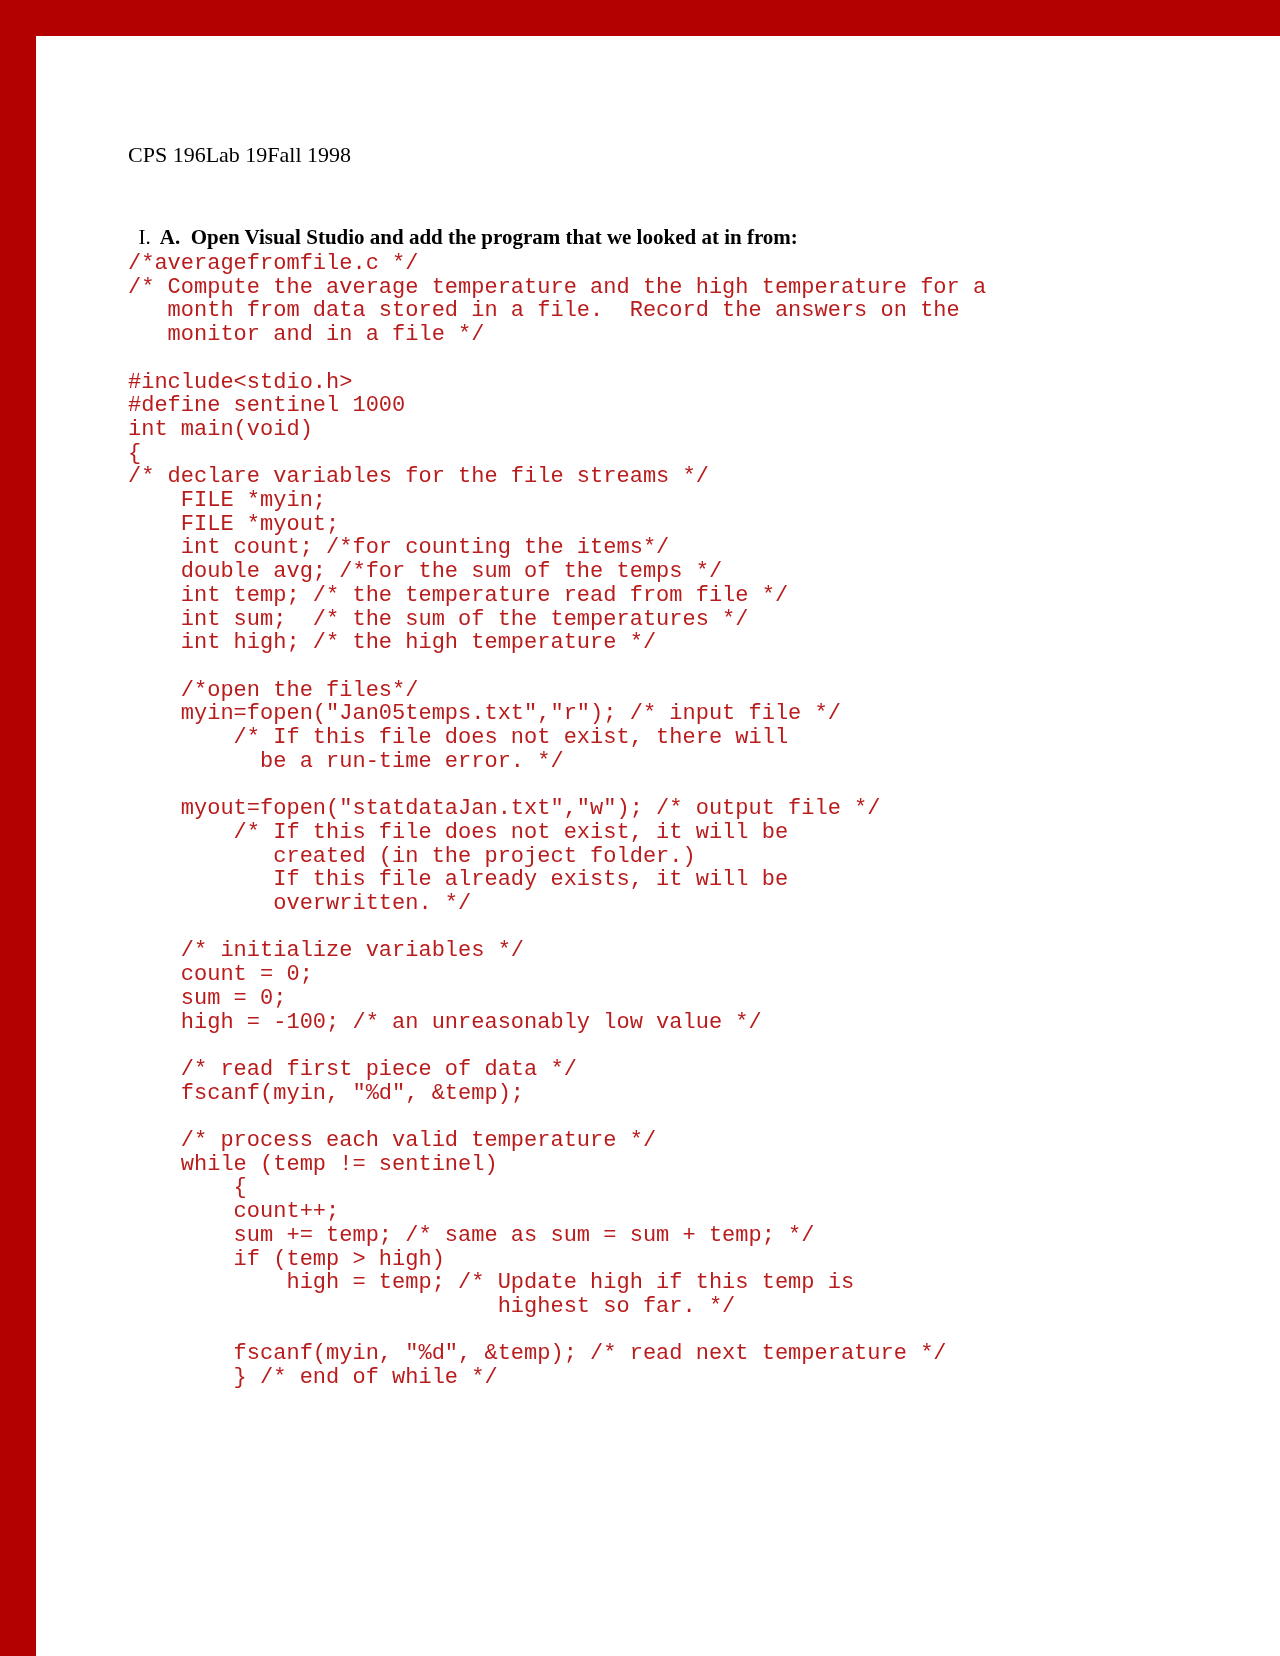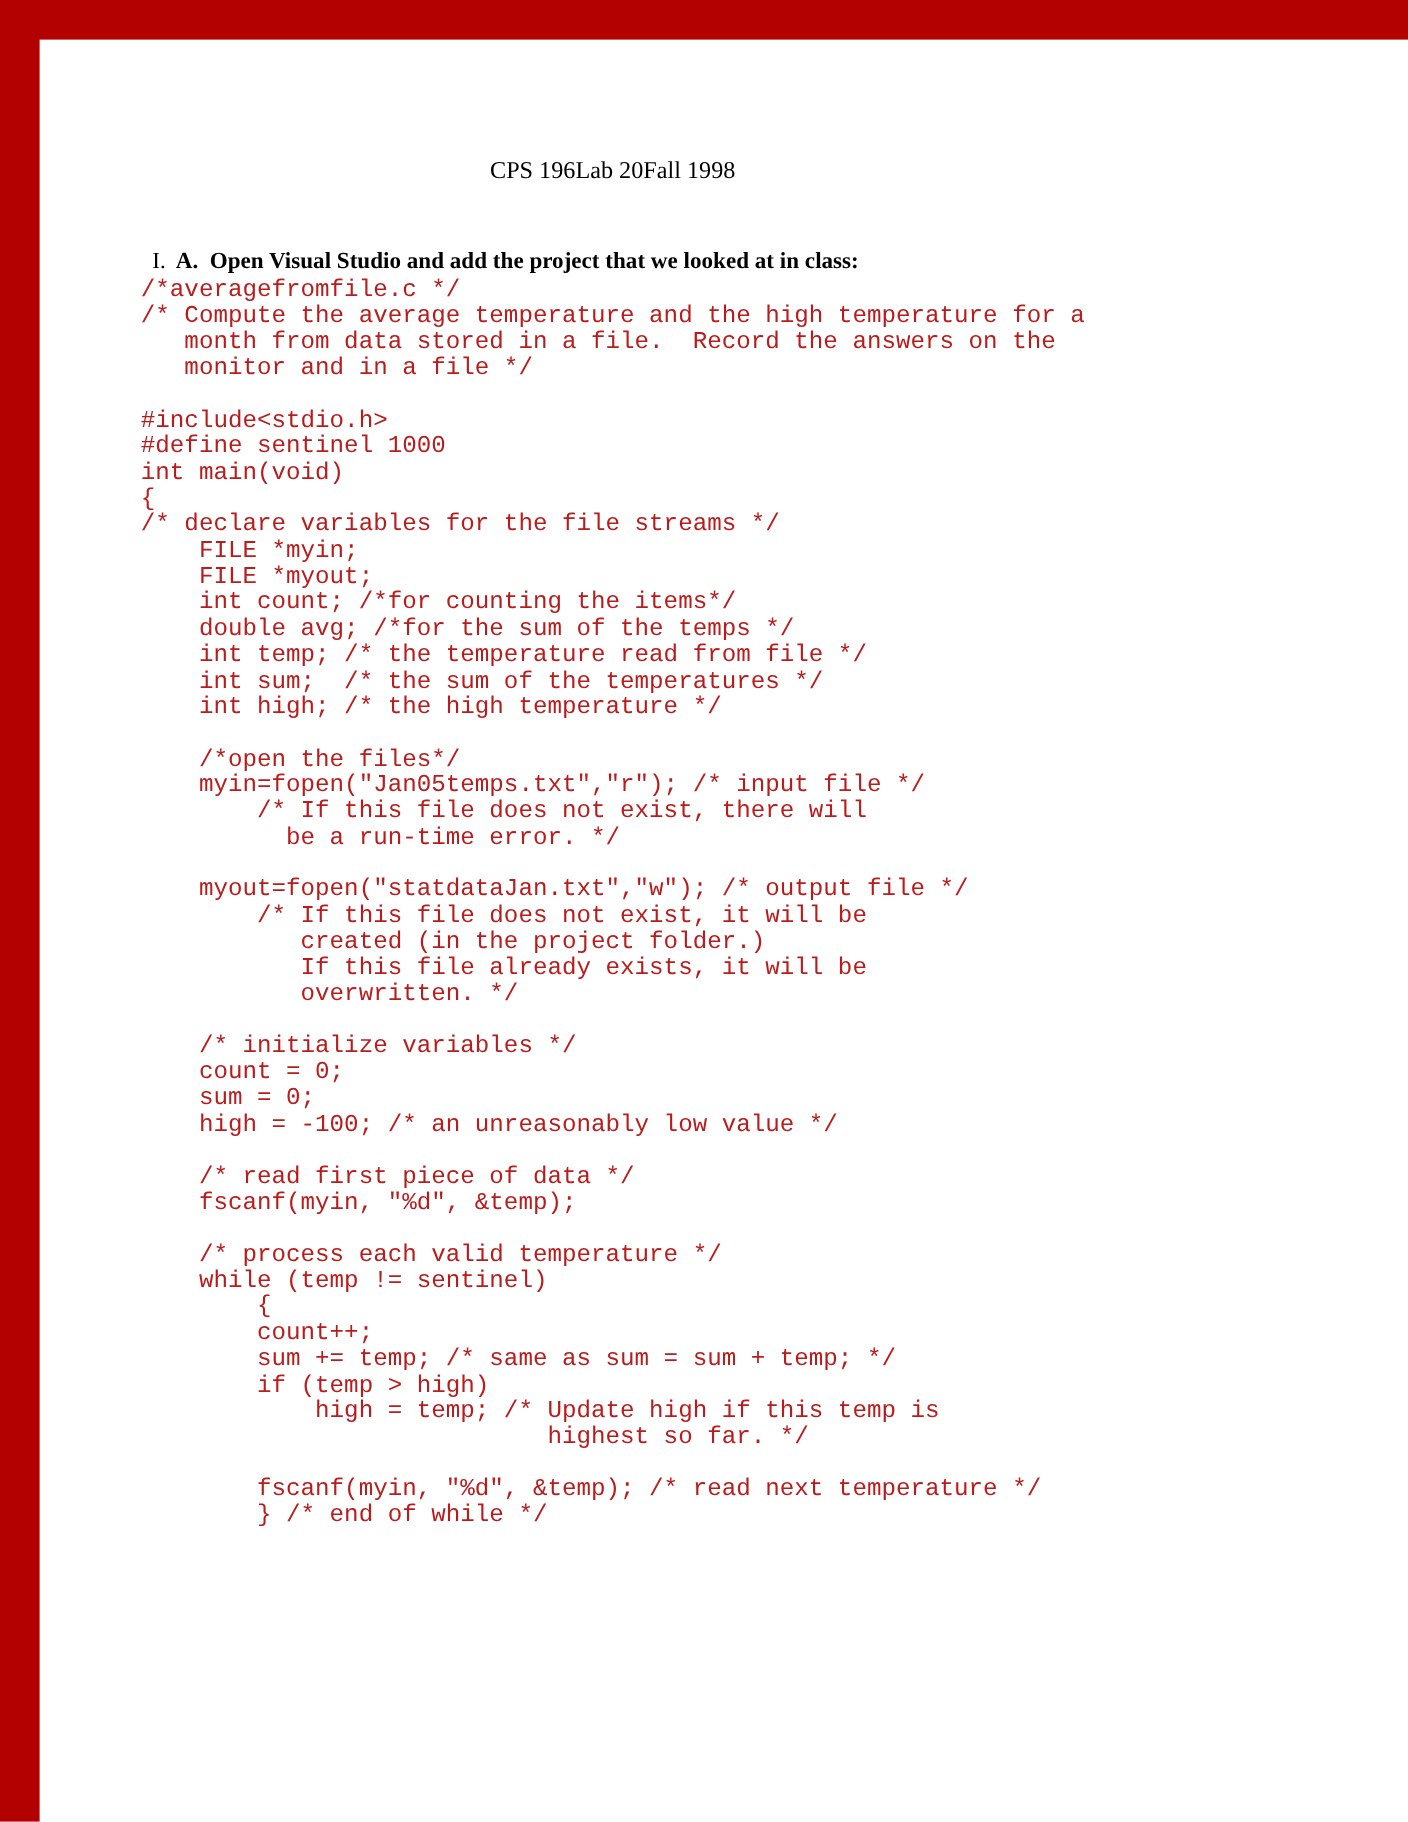--- a/index.html
+++ b/index.html
@@ -24,21 +24,21 @@
     top: 0; left: 0;
     width: 36px; height: 1656px;
     background: #b30000;
   }
   .page-header {
     position: absolute;
     top: 142px;
     left: 128px;
     width: 858px;
     display: flex;
-    justify-content: center;
+    justify-content: flex-start;
     font-size: 22px;
     line-height: 26px;
   }
   .section-heading {
     position: absolute;
     top: 198px;
     left: 128px;
     width: 1000px;
     font-size: 21px;
     line-height: 26px;
@@ -65,26 +65,26 @@
   }
 </style>
 </head>
 <body>
 
 <div class="scan-border-top" style="background: rgb(179, 0, 0);"></div>
 <div class="scan-border-left" style="background: rgb(179, 0, 0);"></div>
 
 <div class="page-header">
   <span>CPS 196</span>
-  <span>Lab 20</span>
+  <span>Lab 19</span>
   <span>Fall 1998</span>
 </div>
 
 <div class="section-heading">
-  <span class="numeral">I.</span><span class="label">A.  Open Visual Studio and add the project that we looked at in class:</span>
+  <span class="numeral">I.</span><span class="label">A.  Open Visual Studio and add the program that we looked at in from:</span>
 </div>
 
 <pre class="code-block">/*averagefromfile.c */
 /* Compute the average temperature and the high temperature for a
    month from data stored in a file.  Record the answers on the
    monitor and in a file */
 
 #include&lt;stdio.h&gt;
 #define sentinel 1000
 int main(void)

